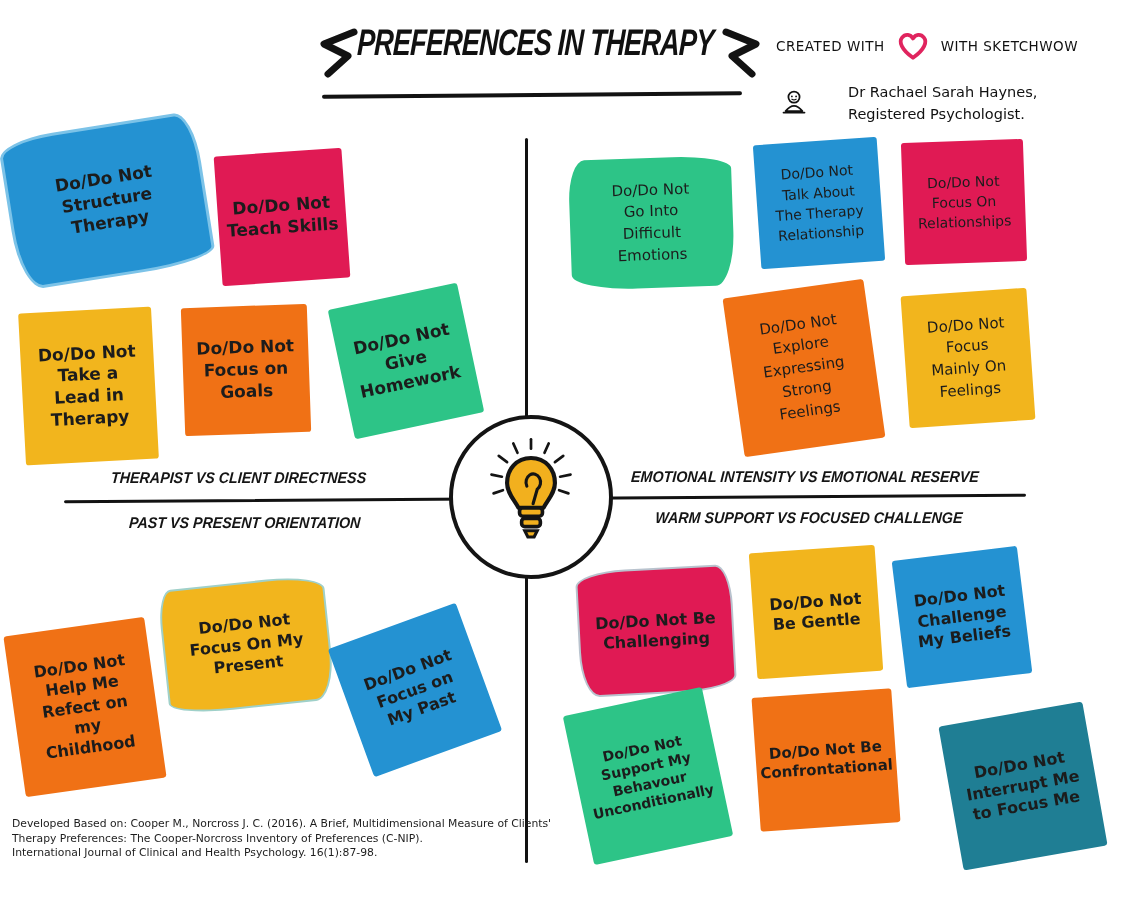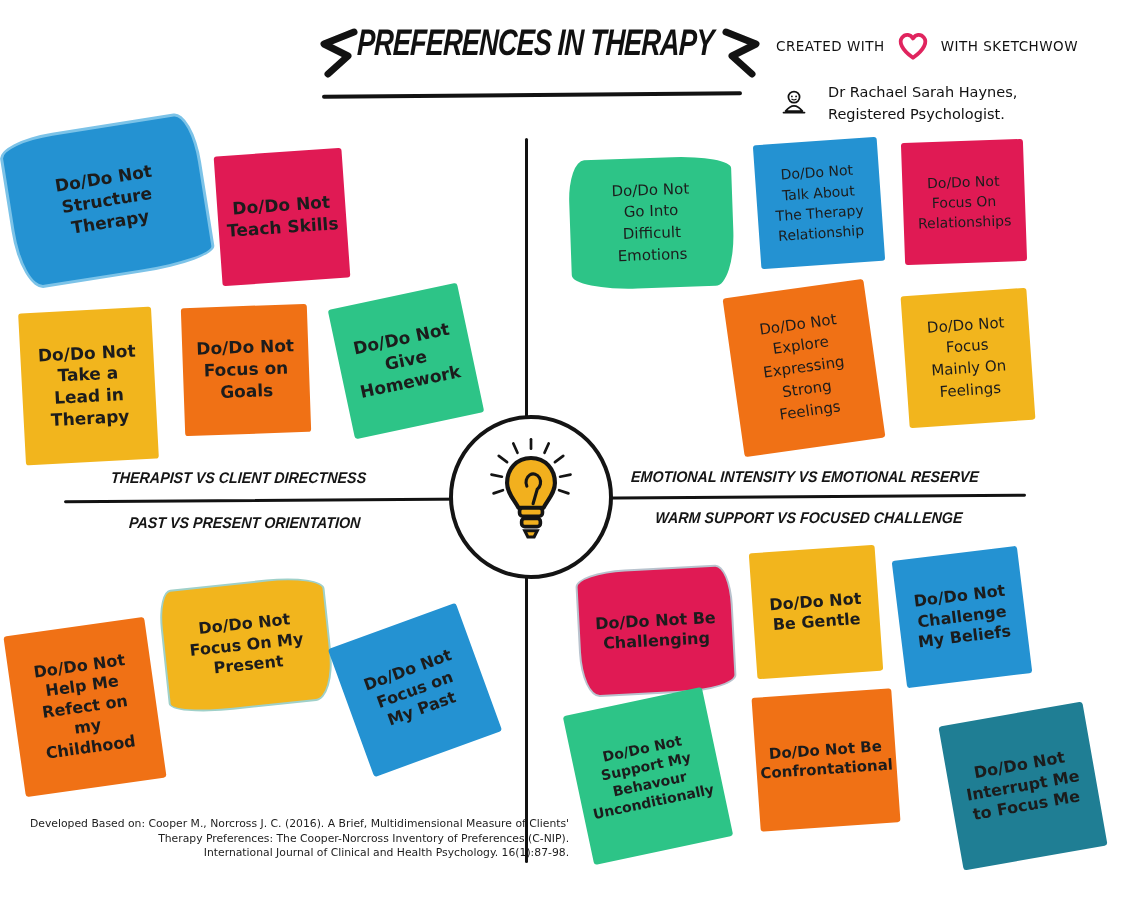--- a/index.html
+++ b/index.html
@@ -28,36 +28,36 @@
   
   .qlabel{
     position:absolute;z-index:2;text-align:center;color:#151515;
     font-family:"Liberation Sans",sans-serif;font-weight:bold;font-style:italic;
     font-size:15.5px;letter-spacing:0px;white-space:nowrap;
   }
   .qlabel span{display:inline-block;transform:scaleX(0.92) skewX(-4deg);}
   
   .credit-row{position:absolute;left:776px;top:30px;display:flex;align-items:center;gap:11px;z-index:2;
     font-size:13.5px;color:#111;letter-spacing:0.5px;}
-  .author-row{position:absolute;left:780px;top:82px;display:flex;align-items:flex-start;gap:20px;z-index:2;}
+  .author-row{position:absolute;left:780px;top:82px;display:flex;align-items:flex-start;gap:40px;z-index:2;}
   .author-text{font-size:14.5px;line-height:1.5;color:#111;white-space:pre-line;}
   
   .note{
     position:absolute;z-index:2;display:flex;align-items:center;justify-content:center;
     text-align:center;color:#1c1c1c;border-radius:3px;white-space:pre-line;
     line-height:1.28;padding:4px;box-sizing:border-box;
   }
   .f-geo{font-weight:700;font-family:"DejaVu Sans",sans-serif;}
   .f-comic{font-weight:400;font-family:"DejaVu Sans",sans-serif;line-height:1.45;}
   .curvyA{border-style:solid;border-width:3px;border-radius:28% 10% 38% 12% / 12% 34% 10% 40%;}
   .curvyB{border-radius:10% 36% 12% 40% / 32% 10% 42% 12%;}
   .curvyC{border-style:solid;border-width:2.5px;border-radius:8% 34% 12% 38% / 30% 12% 38% 10%;}
   .curvyD{border-style:solid;border-width:2.5px;border-radius:32% 10% 36% 12% / 12% 32% 12% 36%;}
   
-  .citation{position:absolute;left:30px;top:817px;z-index:2;font-size:10.8px;line-height:1.35;color:#1d1d1d;white-space:pre-line;text-align:right;}
+  .citation{position:absolute;left:12px;top:817px;z-index:2;font-size:10.8px;line-height:1.35;color:#1d1d1d;white-space:pre-line;}
 </style>
 </head>
 <body>
 
 <div id="canvas">
 
   <svg class="abs" style="left:320px;top:28px;width:38px;height:50px;z-index:2" viewBox="0 0 38 50">
     <polyline points="34,4 4,16 28,28 8,46" fill="none" stroke="#121212" stroke-width="7" stroke-linecap="round" stroke-linejoin="round"></polyline>
   </svg>
   <div class="title">

